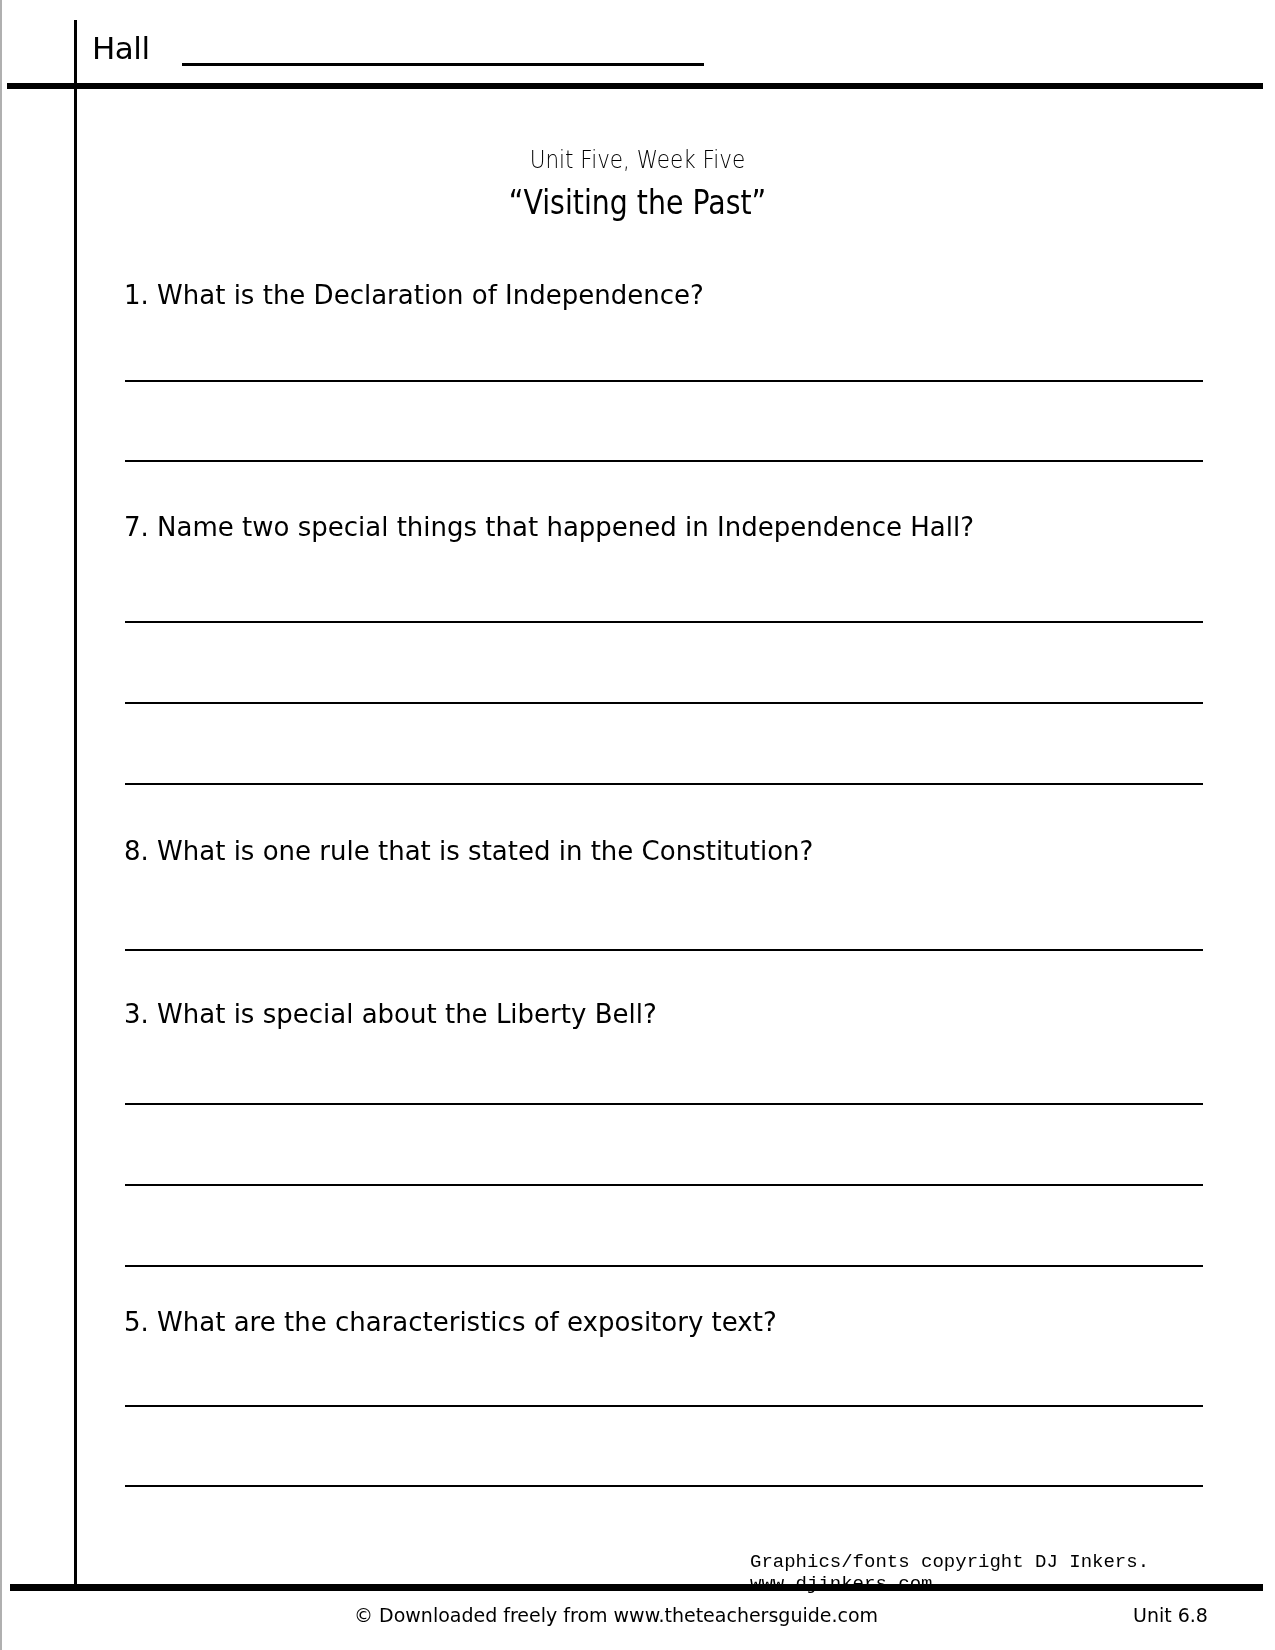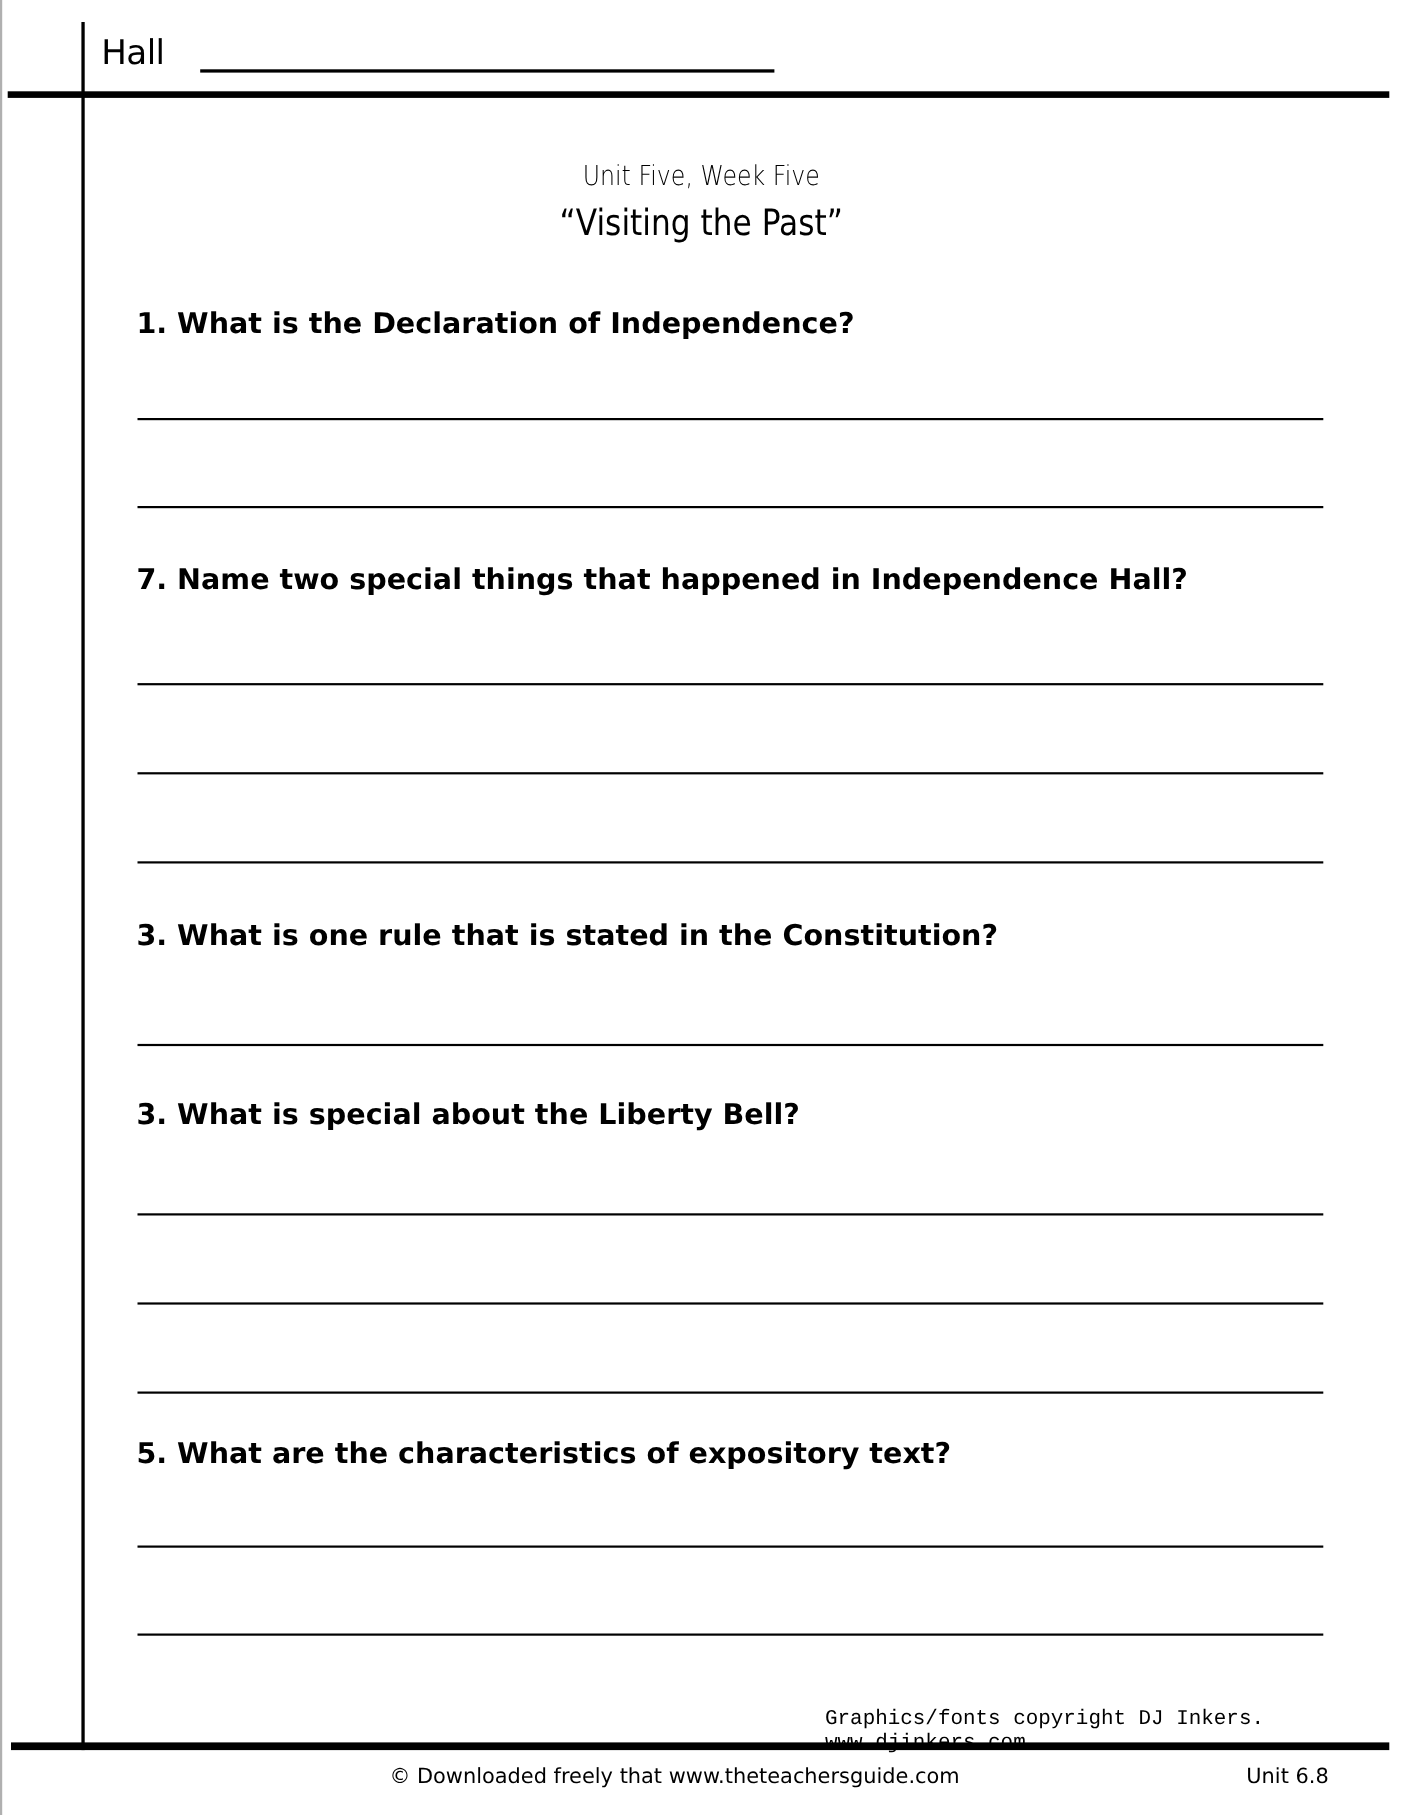--- a/index.html
+++ b/index.html
@@ -14,21 +14,21 @@
   .hrule-bottom { position: absolute; left: 10px; top: 1584px; width: 1253px; height: 7px; background: #000; }
 
   .name-label { position: absolute; left: 92px; top: 30px; font-size: 31px; letter-spacing: -0.5px; }
   .name-line { position: absolute; left: 182px; top: 63px; width: 522px; height: 3px; background: #000; }
 
   .subtitle { position: absolute; left: 0; width: 1275px; top: 145px; text-align: center; font-size: 25px;
               font-family: "DejaVu Sans", sans-serif; font-weight: 300; transform: scaleX(0.86); }
   .title { position: absolute; left: 0; width: 1275px; top: 183px; text-align: center; font-size: 33px;
            transform: scaleX(0.86); }
 
-  .question { position: absolute; left: 124px; font-size: 26px; white-space: nowrap; transform-origin: left center; font-weight: bold; }
+  .question { position: absolute; left: 124px; font-size: 26px; white-space: nowrap; transform-origin: left center; }
   .answer-line { position: absolute; left: 125px; width: 1078px; height: 2px; background: #000; }
 
   .credit { position: absolute; left: 750px; top: 1551px; font-family: Liberation Mono, monospace; font-size: 19px; }
   .download { position: absolute; left: 354px; top: 1604px; font-size: 19px; }
   .unit { position: absolute; left: 1133px; top: 1604px; font-size: 19px; }
 </style>
 </head>
 <body>
 
 <div class="left-edge"></div>
@@ -44,27 +44,27 @@
 
 <div class="question" style="top:280px;">1.  What is the Declaration of Independence?</div>
 <div class="answer-line" style="top:380px;"></div>
 <div class="answer-line" style="top:460px;"></div>
 
 <div class="question" style="top:512px;">7. Name two special things that happened in Independence Hall?</div>
 <div class="answer-line" style="top:621px;"></div>
 <div class="answer-line" style="top:702px;"></div>
 <div class="answer-line" style="top:783px;"></div>
 
-<div class="question" style="top:836px;">3.  What is one rule that is stated in the Constitution?</div>
+<div class="question" style="top:836px;">8.  What is one rule that is stated in the Constitution?</div>
 <div class="answer-line" style="top:949px;"></div>
 
 <div class="question" style="top:999px;">3. What is special about the Liberty Bell?</div>
 <div class="answer-line" style="top:1103px;"></div>
 <div class="answer-line" style="top:1184px;"></div>
 <div class="answer-line" style="top:1265px;"></div>
 
 <div class="question" style="top:1307px;">5.  What are the characteristics of expository text?</div>
 <div class="answer-line" style="top:1405px;"></div>
 <div class="answer-line" style="top:1485px;"></div>
 
 <div class="credit">Graphics/fonts copyright DJ Inkers. www.djinkers.com</div>
-<div class="download">© Downloaded freely that www.theteachersguide.com</div>
+<div class="download">© Downloaded freely from www.theteachersguide.com</div>
 <div class="unit">Unit 6.8</div>
 
 </body></html>

